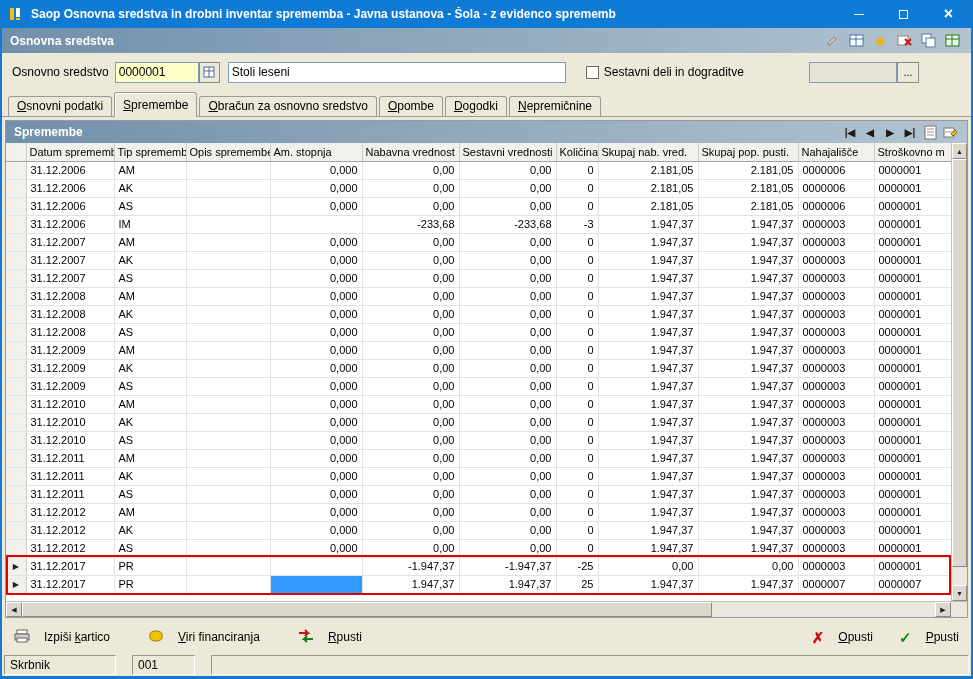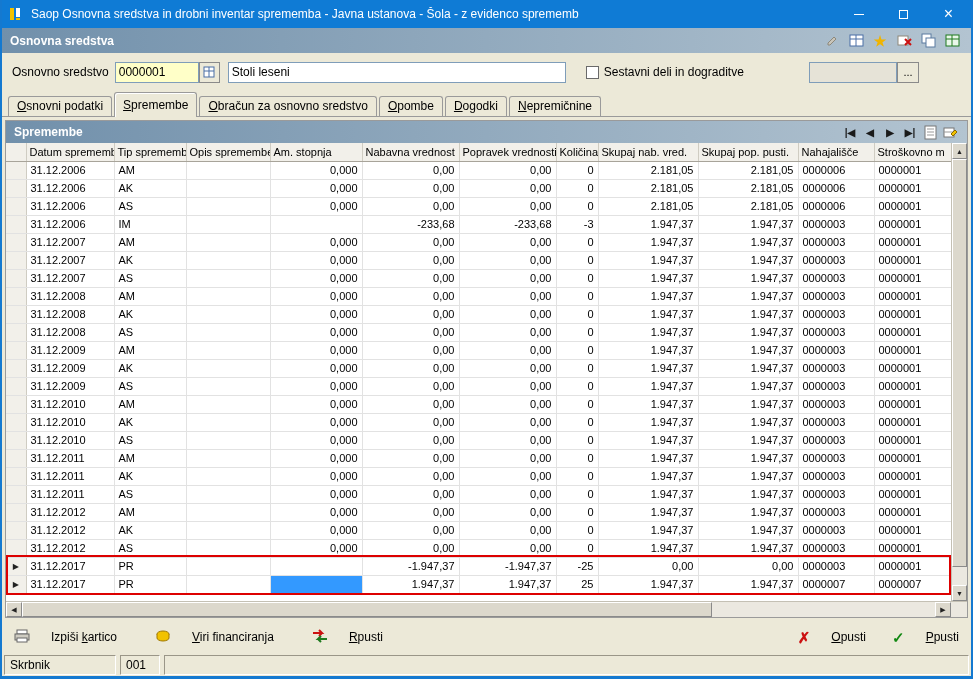--- a/index.html
+++ b/index.html
@@ -3,21 +3,21 @@
 <meta charset="utf-8">
 <style>
   * { margin:0; padding:0; box-sizing:border-box; }
   html,body { width:973px; height:679px; }
   body { font-family:"Liberation Sans",sans-serif; font-size:12px; color:#000; background:#ece9d8; }
 
   .window { width:973px; height:679px; display:flex; flex-direction:column;
     border-left:2px solid #1479d0; border-right:2px solid #1479d0; border-bottom:3px solid #1479d0; background:#ece9d8; }
 
   
-  .titlebar { height:28px; background:#0f7bd5; color:#fff; display:flex; align-items:center; padding-left:6px; flex:0 0 auto; }
+  .titlebar { height:28px; background:#0f7bd5; color:#fff; display:flex; align-items:center; padding-left:6px; flex:0 0 auto;font-weight:bold; }
   .app-icon { width:16px; height:16px; margin-right:7px; display:inline-block; }
   .titlebar .title { font-size:12px; white-space:nowrap; overflow:hidden; }
   .caption-group { margin-left:auto; display:flex; height:100%; }
   .cap-btn { width:45px; height:100%; display:flex; align-items:center; justify-content:center; color:#fff; cursor:default; }
   .min-glyph { width:10px; border-top:1px solid #fff; display:inline-block; }
   .max-glyph { width:9px; height:9px; border:1px solid #fff; display:inline-block; }
   .close-glyph { font-size:16px; line-height:16px; }
 
   
   .subheader { height:25px; background:linear-gradient(90deg,#7190ab,#b3c4d1); color:#fff; font-weight:bold; font-size:12px;
@@ -74,32 +74,32 @@
   .hscroll .sb-btn { height:15px; width:16px; top:0; }
   .hscroll .left { left:0; }
   .hscroll .right { right:16px; left:auto; }
   .hscroll .thumb { position:absolute; top:0; left:16px; width:690px; height:15px; background:#dcd8cc; border:1px solid; border-color:#fff #8a8a8a #8a8a8a #fff; }
   .hscroll .corner { position:absolute; right:0; top:0; width:16px; height:15px; background:#ebe8e0; }
 
   .redbox { position:absolute; left:0; top:412px; width:945px; height:40px; border:2px solid #dd0000; pointer-events:none; }
 
   
   .buttonrow { height:34px; display:flex; align-items:center; padding:0 12px; flex:0 0 auto; }
-  .flat-btn { display:flex; align-items:center; gap:21px; margin-right:38px; font-size:12px; cursor:default; }
+  .flat-btn { display:flex; align-items:center; gap:14px; margin-right:38px; font-size:12px; cursor:default; }
   .right-group { margin-left:auto; display:flex; gap:26px; }
   .right-group .flat-btn { margin-right:0; }
   .u { text-decoration:underline; }
   .x-glyph { color:#cc1111; font-weight:bold; font-size:15px; line-height:15px; }
   .check-glyph { color:#118811; font-weight:bold; font-size:15px; line-height:15px; }
 
   
-  .statusbar { height:22px; display:flex; align-items:stretch; padding:1px 2px; gap:4px; flex:0 0 auto; }
+  .statusbar { height:22px; display:flex; align-items:stretch; padding:1px 2px; gap:16px; flex:0 0 auto; }
   .panel { border:1px solid; border-color:#9a9688 #fff #fff #9a9688; padding:2px 5px; font-size:12px; background:#ece9d8; }
   .p1 { width:112px; }
-  .p2 { width:40px; }
+  .p2 { width:63px; }
   .p3 { flex:1; }
 </style>
 </head>
 <body>
 
 <div class="window">
 
   <div class="titlebar">
     <span class="app-icon">
       <svg width="16" height="16">
@@ -231,21 +231,21 @@
             <col style="width: 79px;">
           </colgroup>
           <thead>
             <tr>
               <th class="sel-col"></th>
               <th>Datum spremembe</th>
               <th>Tip spremembe</th>
               <th>Opis spremembe</th>
               <th>Am. stopnja</th>
               <th>Nabavna vrednost</th>
-              <th>Popravek vrednosti</th>
+              <th>Sestavni vrednosti</th>
               <th>Količina</th>
               <th>Skupaj nab. vred.</th>
               <th>Skupaj pop. pusti.</th>
               <th>Nahajališče</th>
               <th>Stroškovno m</th>
             </tr>
           </thead>
           <tbody>
             <tr>
               <td class="sel-col"></td>

